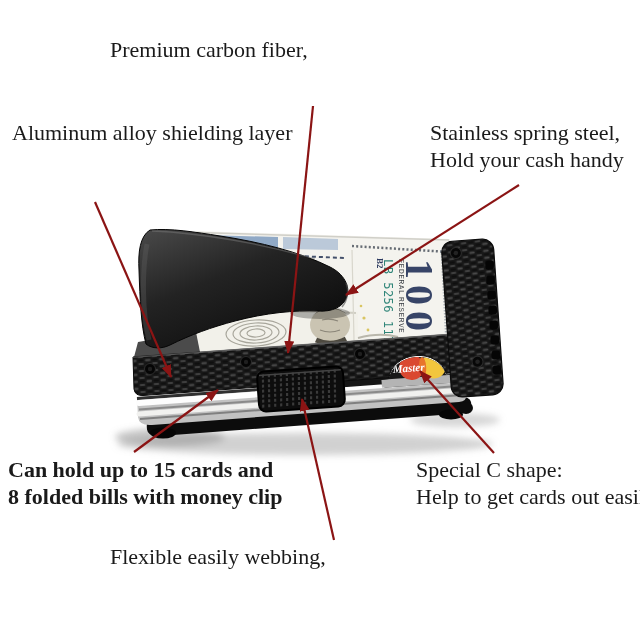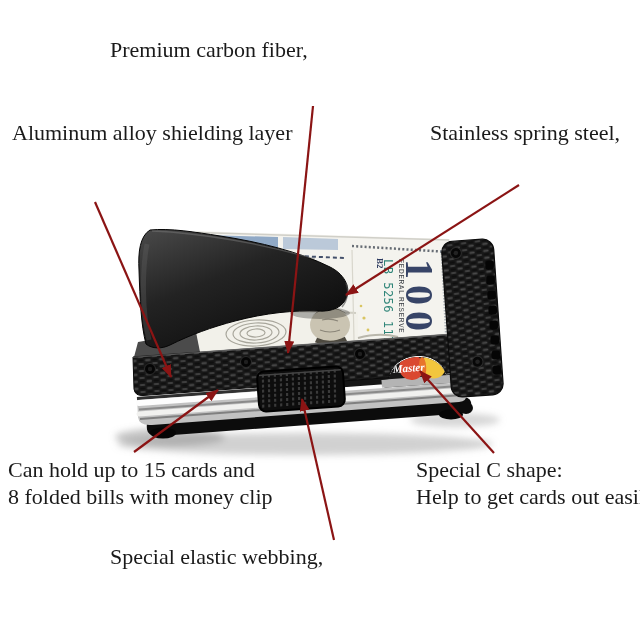--- a/index.html
+++ b/index.html
@@ -195,29 +195,30 @@
   <div class="ann center" style="left:110px;top:36px;width:380px;">
     <div>Premium carbon fiber,</div>
   </div>
 
   <div class="ann" style="left:12px;top:119px;">
     <div>Aluminum alloy shielding layer</div>
   </div>
 
   <div class="ann" style="left:418px;top:119px;margin-left:12px;">
     <div>Stainless spring steel,</div>
-  </div>
-
-  <div class="ann" style="left:8px;top:456px;">
+    <div>Hold your cash handy</div>
+  </div>
+
+  <div class="ann" style="left:8px;top:456px;font-weight:bold;">
     <div>Can hold up to 15 cards and</div>
     <div>8 folded bills with money clip</div>
   </div>
 
   <div class="ann" style="left:416px;top:456px;">
     <div>Special C shape:</div>
     <div>Help to get cards out easily</div>
   </div>
 
   <div class="ann center" style="left:110px;top:543px;width:420px;">
-    <div>Special elastic webbing,</div>
+    <div>Flexible easily webbing,</div>
   </div>
 
 </div>
 
 </body></html>

